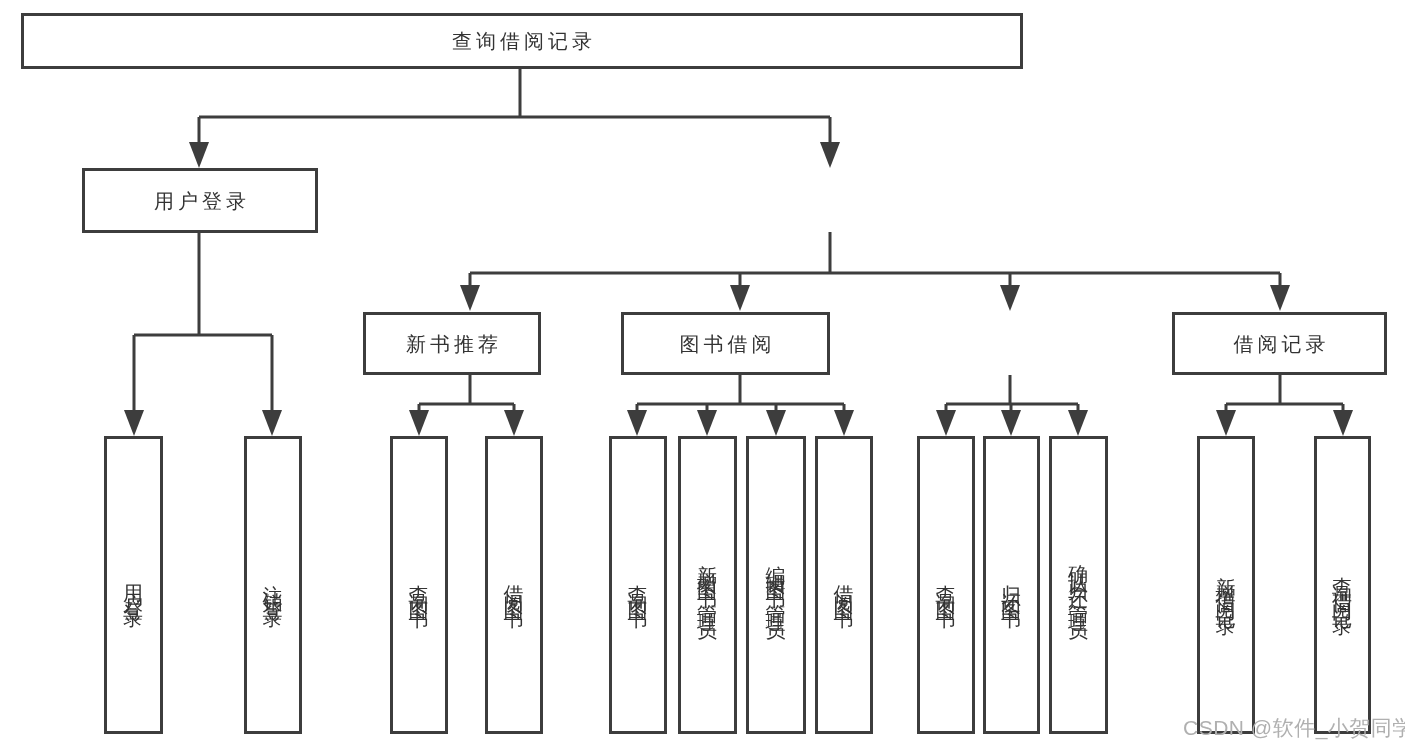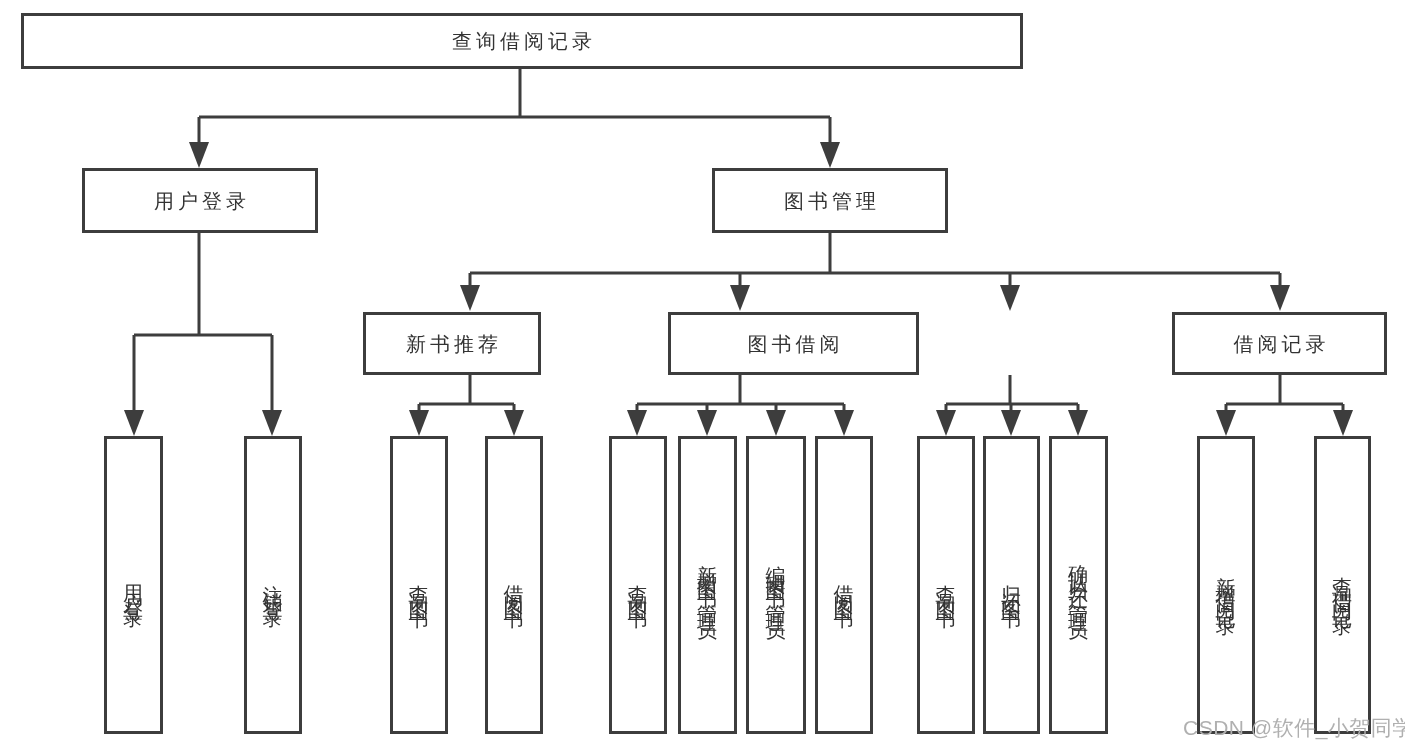--- a/index.html
+++ b/index.html
@@ -99,28 +99,25 @@
     </g>
   </svg>
 
   <div class="node h" style="left:21px;top:13px;width:1002px;height:56px">
     <span class="lbl">查询借阅记录</span>
   </div>
 
   <div class="node h" style="left:82px;top:168px;width:236px;height:65px">
     <span class="lbl">用户登录</span>
   </div>
-  <div class="node h" style="left:712px;top:168px;width:236px;height:65px">
-    <span class="lbl">图书管理</span>
-  </div>
 
   <div class="node h" style="left:363px;top:312px;width:178px;height:63px">
     <span class="lbl">新书推荐</span>
   </div>
-  <div class="node h" style="left:668px;top:312px;width:251px;height:63px">
+  <div class="node h" style="left:621px;top:312px;width:209px;height:63px">
     <span class="lbl">图书借阅</span>
   </div>
   <div class="node h" style="left:1172px;top:312px;width:215px;height:63px">
     <span class="lbl">借阅记录</span>
   </div>
 
   <div class="node v" style="left:104px;top:436px;width:59px;height:298px">
     <span class="lbl">用户登录</span>
   </div>
   <div class="node v" style="left:244px;top:436px;width:58px;height:298px">

